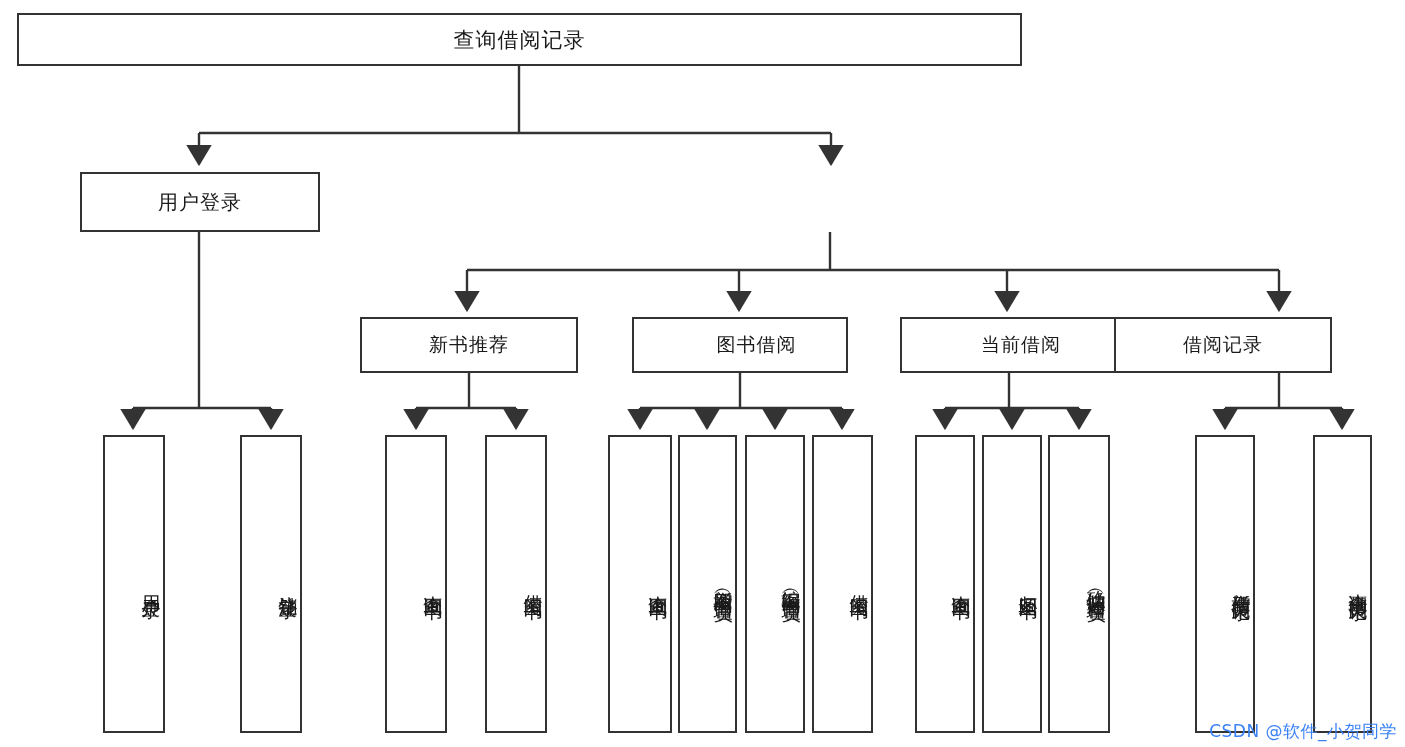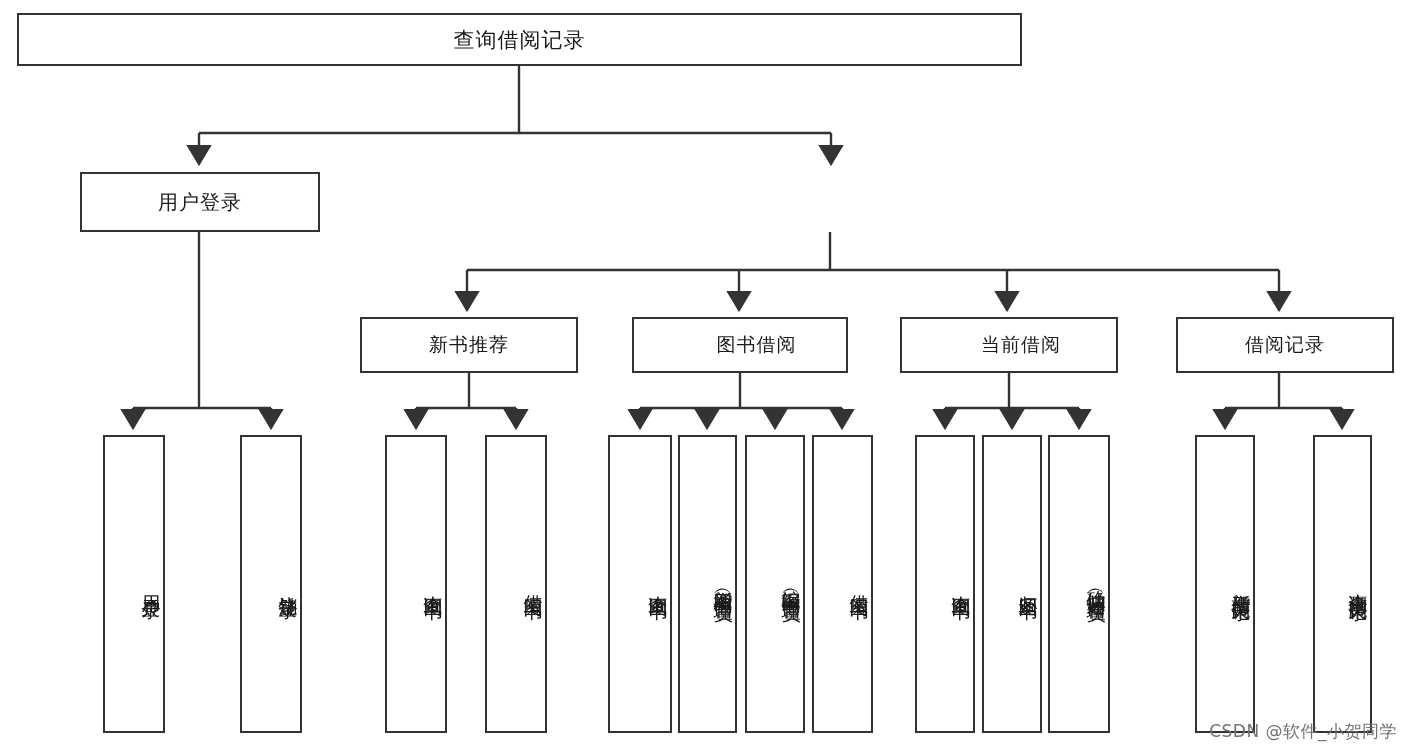--- a/index.html
+++ b/index.html
@@ -60,21 +60,21 @@
     writing-mode:vertical-rl;
     text-orientation:upright;
     white-space:nowrap;
   }
   
   #watermark{
     position:absolute;
     right:8px;
     bottom:4px;
     font-size:17px;
-    color:#737373;
+    color:#3b82f6;
     letter-spacing:0.5px;
     white-space:nowrap;
     user-select:none;
   }
 </style>
 </head>
 <body>
 
 <div id="canvas">
 
@@ -145,21 +145,21 @@
   </div>
 
   <div class="node lvl3" style="left:632px;top:317px;width:216px;height:56px;padding-left:33px;">
     <span>图书借阅</span>
   </div>
 
   <div class="node lvl3" style="left:900px;top:317px;width:218px;height:56px;padding-left:24px;">
     <span>当前借阅</span>
   </div>
 
-  <div class="node lvl3" style="left:1176px;top:317px;width:218px;height:56px;">
+  <div class="node lvl3" style="left:1114px;top:317px;width:218px;height:56px;">
     <span>借阅记录</span>
   </div>
 
   <div class="node leaf" style="left:103px;top:435px;width:62px;height:298px;">
     <span class="leaf-label">用户登录</span>
   </div>
 
   <div class="node leaf" style="left:240px;top:435px;width:62px;height:298px;">
     <span class="leaf-label">注销登录</span>
   </div>

